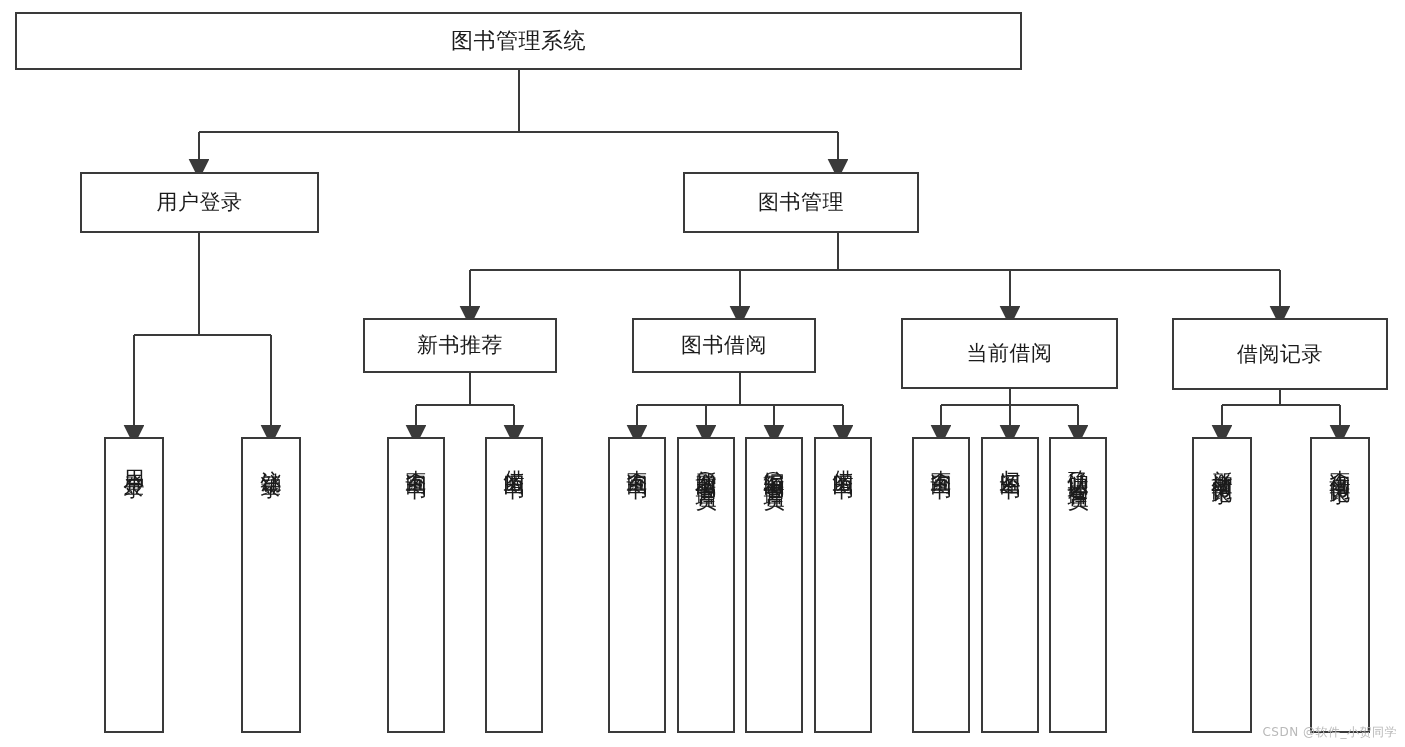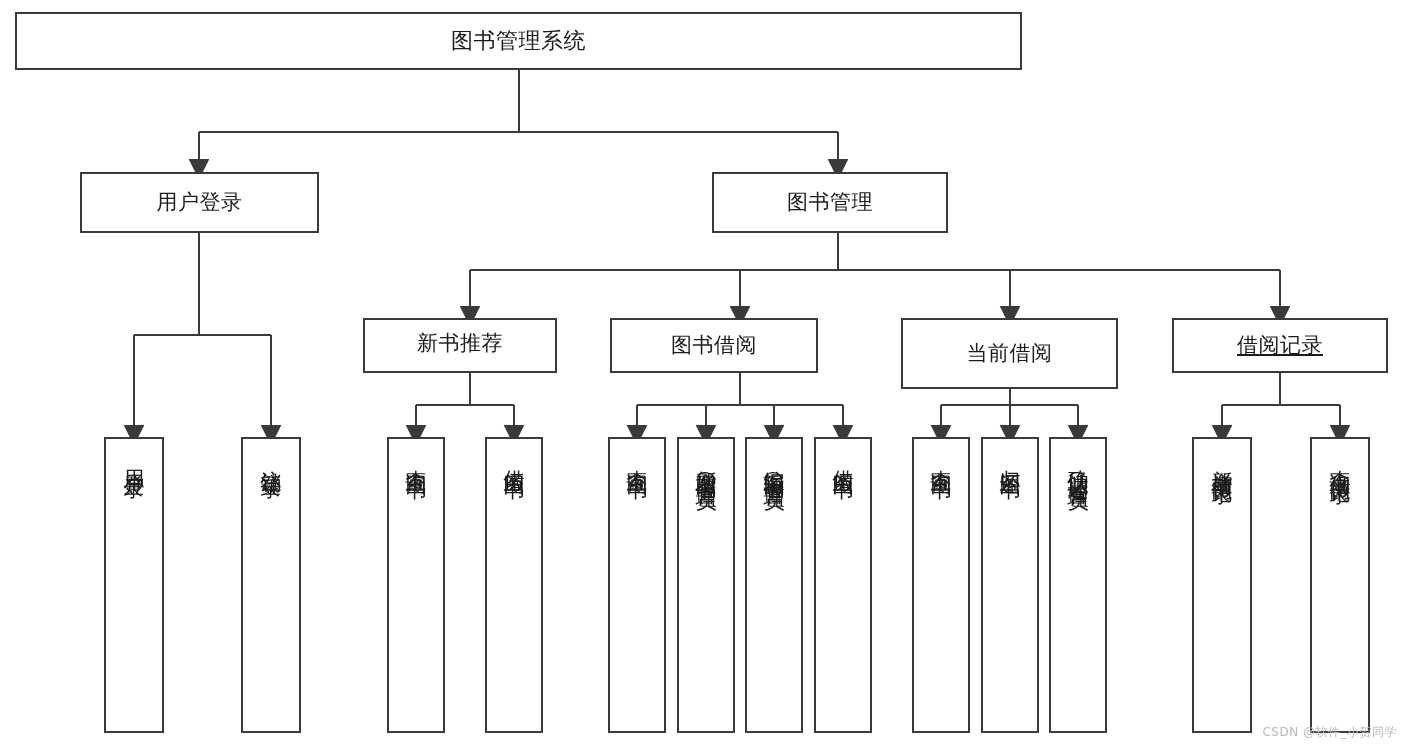--- a/index.html
+++ b/index.html
@@ -123,34 +123,34 @@
     </g>
   </svg>
 
   <div class="node root h-node" style="left:15px; top:12px; width:1007px; height:58px;">
     <span class="lbl">图书管理系统</span>
   </div>
 
   <div class="node h-node" style="left:80px; top:172px; width:239px; height:61px;">
     <span class="lbl">用户登录</span>
   </div>
-  <div class="node h-node" style="left:712px; top:172px; width:236px; height:61px;">
+  <div class="node h-node" style="left:683px; top:172px; width:236px; height:61px;">
     <span class="lbl">图书管理</span>
   </div>
 
-  <div class="node h-node" style="left:363px; top:318px; width:194px; height:55px;font-family:Liberation Mono, monospace;">
+  <div class="node h-node" style="left:363px; top:318px; width:194px; height:55px;">
     <span class="lbl">新书推荐</span>
   </div>
-  <div class="node h-node" style="left:610px; top:318px; width:208px; height:55px;">
+  <div class="node h-node" style="left:632px; top:318px; width:184px; height:55px;">
     <span class="lbl">图书借阅</span>
   </div>
   <div class="node h-node" style="left:901px; top:318px; width:217px; height:71px;">
     <span class="lbl">当前借阅</span>
   </div>
-  <div class="node h-node" style="left:1172px; top:318px; width:216px; height:55px;text-decoration:underline;">
+  <div class="node h-node" style="left:1172px; top:318px; width:216px; height:72px;">
     <span class="lbl">借阅记录</span>
   </div>
 
   <div class="node v-node" style="left:104px; top:437px; width:60px; height:296px;">
     <span class="lbl">用户登录</span>
   </div>
   <div class="node v-node" style="left:241px; top:437px; width:60px; height:296px;">
     <span class="lbl">注销登录</span>
   </div>
 

